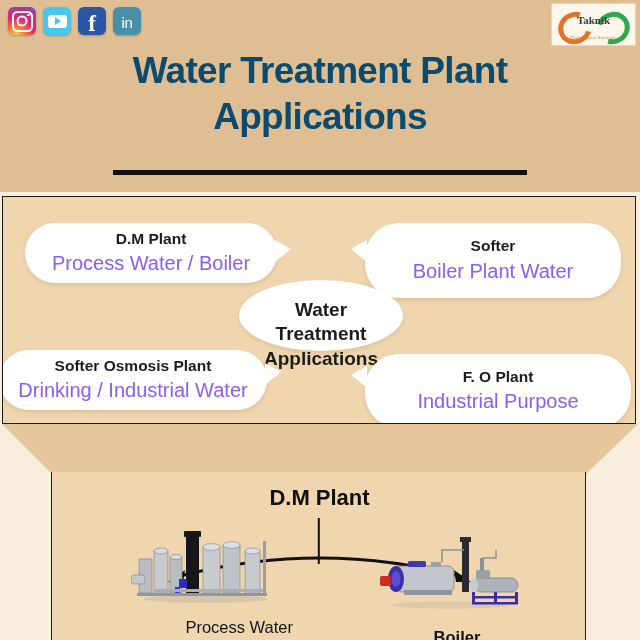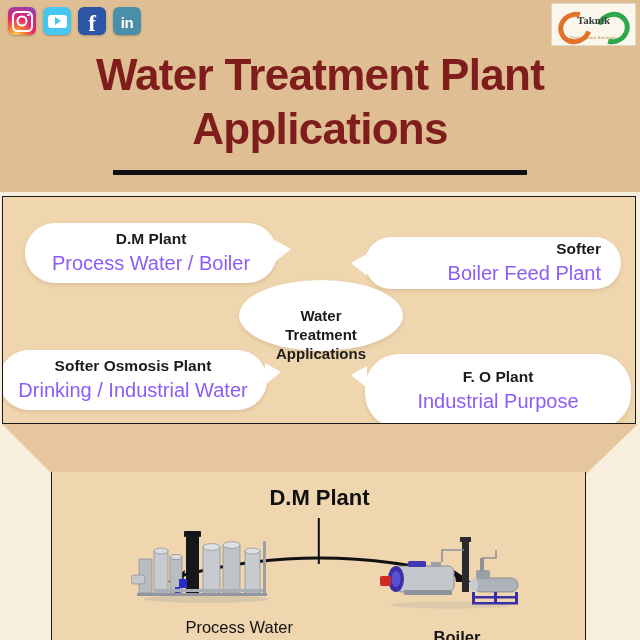--- a/index.html
+++ b/index.html
@@ -89,21 +89,21 @@
   .fb-glyph {
     color: #fff;
     font-weight: bold;
     font-size: 23px;
     font-family: "Liberation Serif", serif;
     line-height: 1;
     margin-top: 4px;
   }
   .li-glyph {
     color: #fff;
-    font-weight: bold;
+    font-weight: normal;
     font-size: 15px;
     line-height: 1;
     letter-spacing: -0.3px;
     margin-top: 2px;
   }
 
   
   .logo-box {
     position: absolute;
     right: 4px;
@@ -156,24 +156,24 @@
     margin-top: -1px;
     font-style: italic;
   }
 
   .title {
     position: absolute;
     left: 0;
     top: 48px;
     width: 640px;
     text-align: center;
-    font-size: 44px;
+    font-size: 37px;
     font-weight: bold;
     line-height: 1.23;
-    color: #7f1d1d;
+    color: #0c4a6e;
     letter-spacing: -0.7px;
   }
   .title-underline {
     position: absolute;
     left: 113px;
     top: 170px;
     width: 414px;
     height: 5px;
     background: #111;
   }
@@ -232,24 +232,23 @@
   .bubble-dm::after {
     right: -14px;
     top: 17px;
     border-top: 9px solid transparent;
     border-bottom: 13px solid transparent;
     border-left: 16px solid #FFFFFF;
   }
   
   .bubble-softer {
     right: 14px;
-    top: 40px;
+    top: 26px;
     width: 256px;
-    height: 52px;
-    align-items: flex-end;
+    height: 75px;
   }
   .bubble-softer::after {
     left: -14px;
     top: 17px;
     border-top: 9px solid transparent;
     border-bottom: 13px solid transparent;
     border-right: 16px solid #FFFFFF;
   }
   
   .bubble-ro {
@@ -288,21 +287,21 @@
     height: 71px;
     background: #FFFFFF;
     border-radius: 50%;
     display: flex;
     align-items: center;
     justify-content: center;
     text-align: center;
     box-shadow: 0 2px 4px rgba(120,90,50,0.18);
   }
   .center-ellipse .ce-text {
-    font-size: 15px;
+    font-size: 19px;
     font-weight: bold;
     color: #1C1C1C;
     line-height: 1.28;
     margin-top: 38px;
   }
 
   
   .trapezoid {
     position: absolute;
     left: 0;
@@ -417,21 +416,21 @@
 
 <div class="mid-panel">
 
   <div class="bubble bubble-dm">
     <div class="b-title">D.M Plant</div>
     <div class="b-sub">Process Water / Boiler</div>
   </div>
 
   <div class="bubble bubble-softer">
     <div class="b-title">Softer</div>
-    <div class="b-sub">Boiler Feed Plant</div>
+    <div class="b-sub">Boiler Plant Water</div>
   </div>
 
   <div class="center-ellipse">
     <div class="ce-text">
       <div>Water</div>
       <div>Treatment</div>
       <div>Applications</div>
     </div>
   </div>
 

